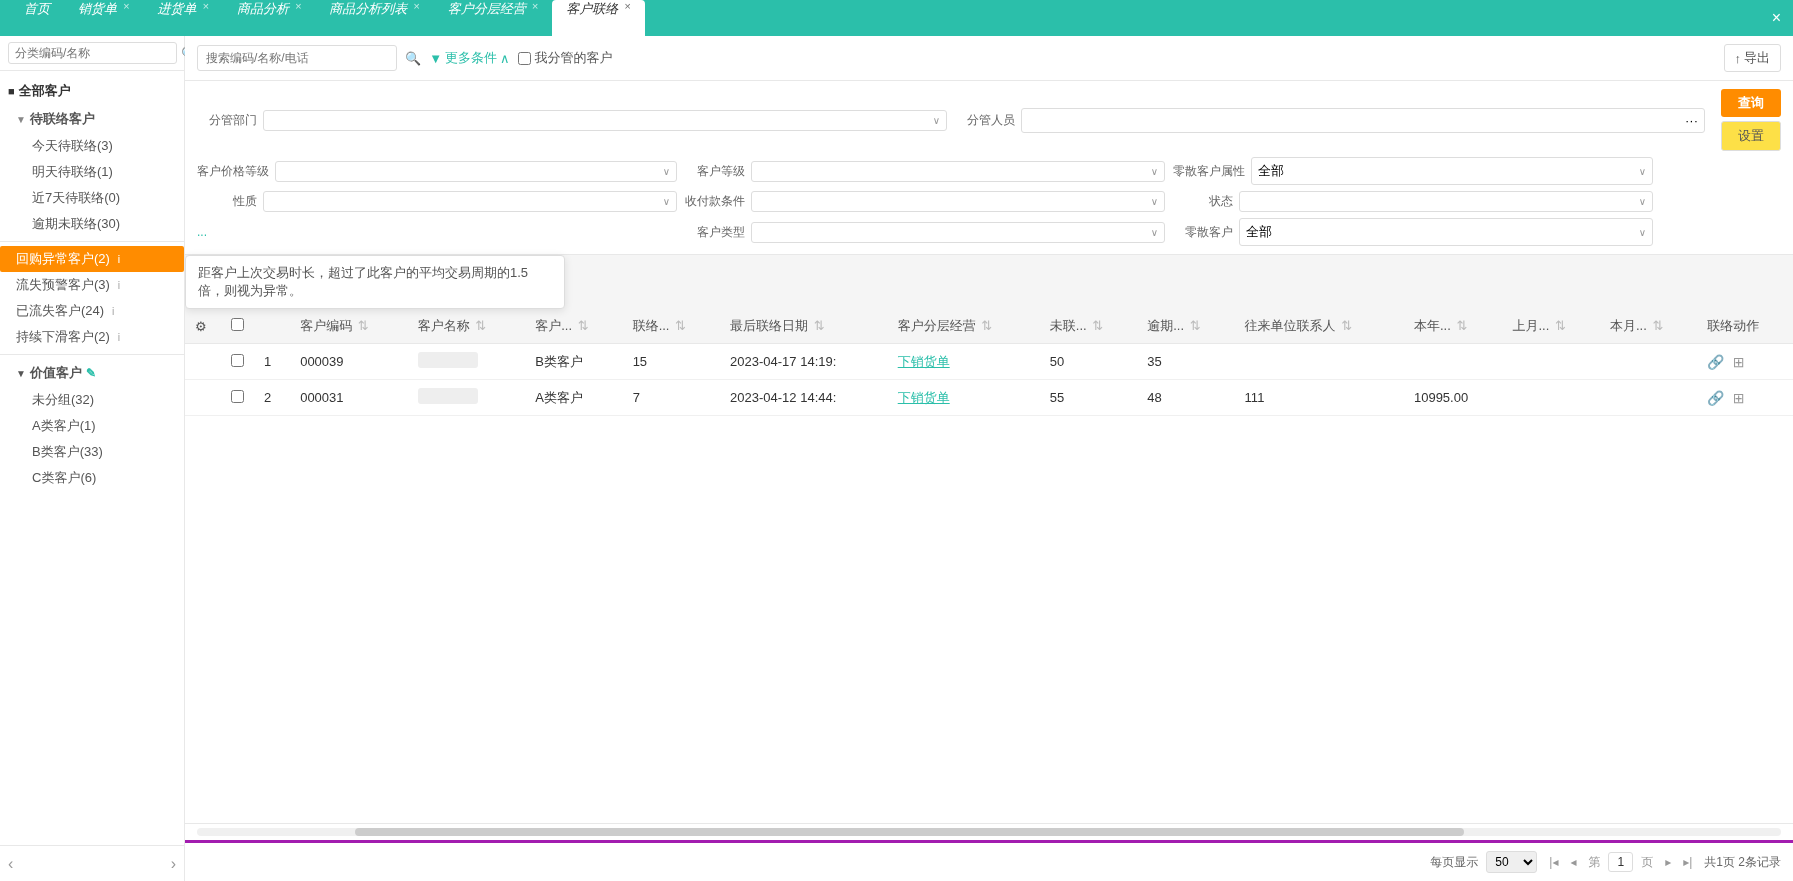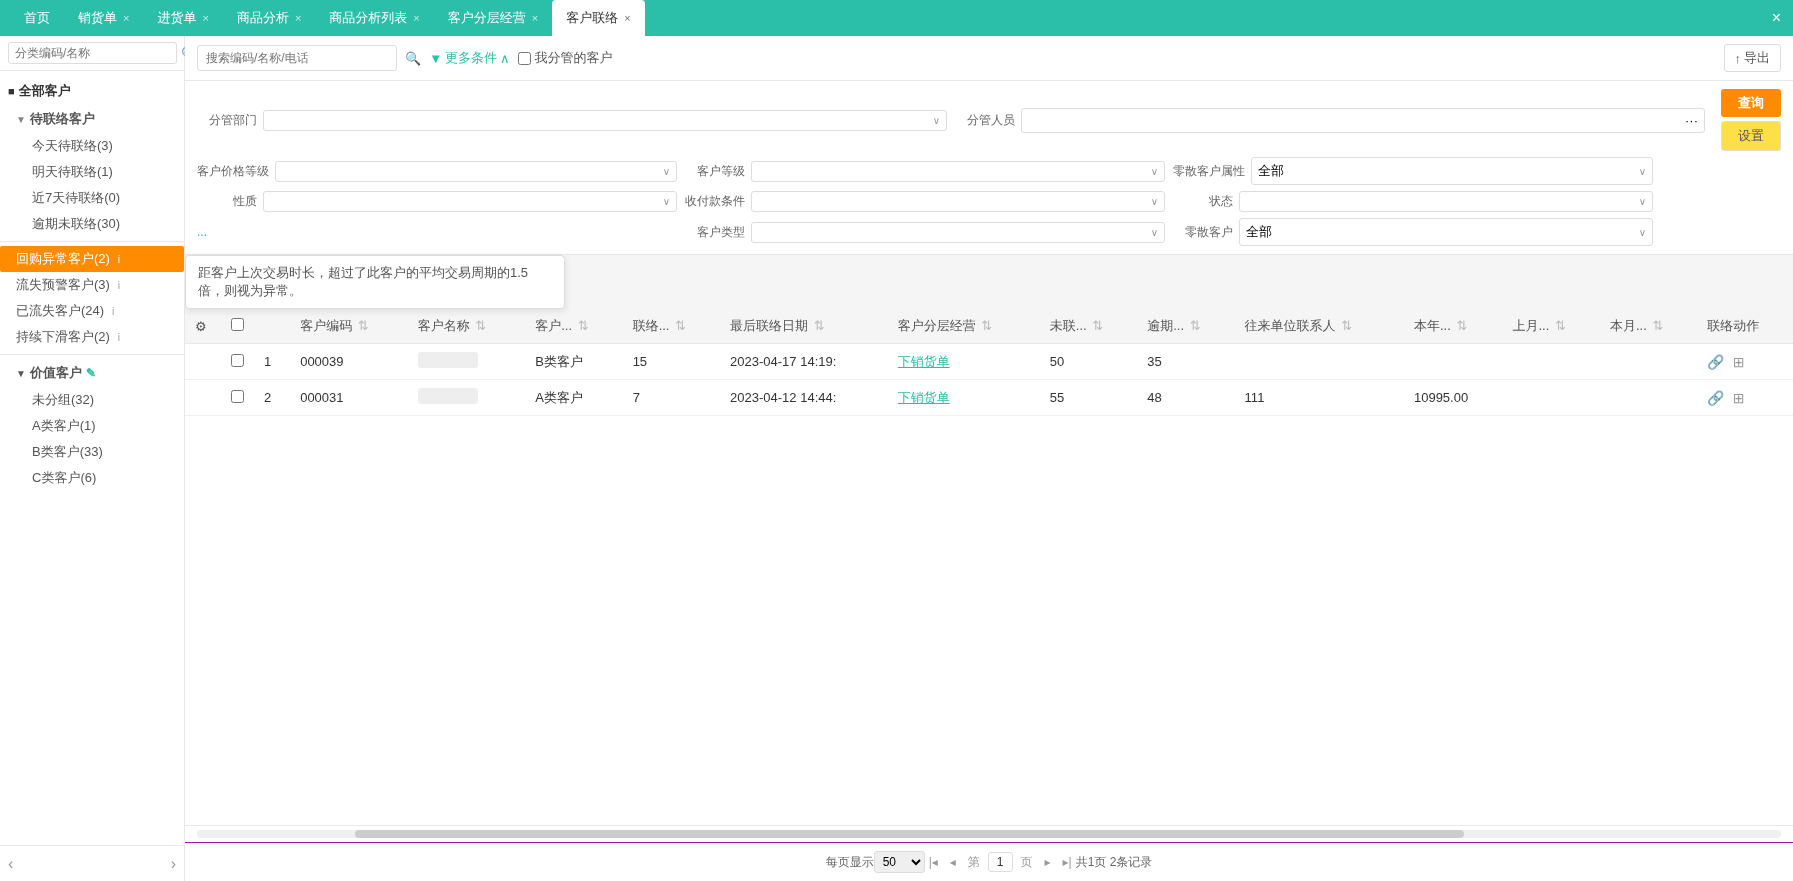--- a/index.html
+++ b/index.html
@@ -4,22 +4,22 @@
   <style>
     * { box-sizing: border-box; margin: 0; padding: 0; font-family: 'Microsoft YaHei', Arial, sans-serif; font-size: 13px; }
     body { background: #f5f5f5; overflow: hidden; width: 1793px; height: 881px; }
 
     
     .top-nav {
       display: flex; align-items: center; background: #2bbfaa; height: 36px; padding: 0 10px;
       color: white; position: relative;
     }
     .top-nav .nav-item {
-      padding: 0 14px; height: 36px; display: flex; align-items: center; cursor: pointer;
-      color: white; font-size: 13px; white-space: nowrap;
+      padding: 0 14px; height: 36px; display: flex; align-items: flex-start; cursor: pointer;
+      color: white; font-size: 13px; white-space: nowrap; font-style: italic;
     }
     .top-nav .nav-item.active {
       background: white; color: #333; border-radius: 4px 4px 0 0;
     }
     .top-nav .nav-item .close-x {
       margin-left: 6px; font-size: 11px; opacity: 0.7;
     }
     .top-nav .close-btn {
       position: absolute; right: 12px; top: 50%; transform: translateY(-50%);
       color: white; cursor: pointer; font-size: 16px;
@@ -166,22 +166,22 @@
     .scroll-track {
       flex: 1; height: 8px; background: #f0f0f0; border-radius: 4px; position: relative;
     }
     .scroll-thumb {
       position: absolute; left: 10%; width: 70%; height: 100%;
       background: #ccc; border-radius: 4px;
     }
 
     
     .pagination {
-      background: white; border-top: 1px solid #a21caf; padding: 8px 12px;
-      display: flex; align-items: center; justify-content: center; 
+      background: white; border-top: 3px solid #a21caf; padding: 8px 12px;
+      display: flex; align-items: center; justify-content: flex-end; gap: 8px;
     }
     .pagination label { color: #666; font-size: 12px; }
     .pagination select {
       border: 1px solid #ddd; border-radius: 3px; padding: 2px 4px;
       font-size: 12px; outline: none;
     }
     .pagination .page-nav { display: flex; align-items: center; gap: 4px; color: #555; }
     .pagination .page-nav span { cursor: pointer; color: #999; font-size: 12px; padding: 2px 4px; }
     .pagination .page-nav .current-page {
       border: 1px solid #ddd; border-radius: 3px; padding: 2px 8px; color: #333;

